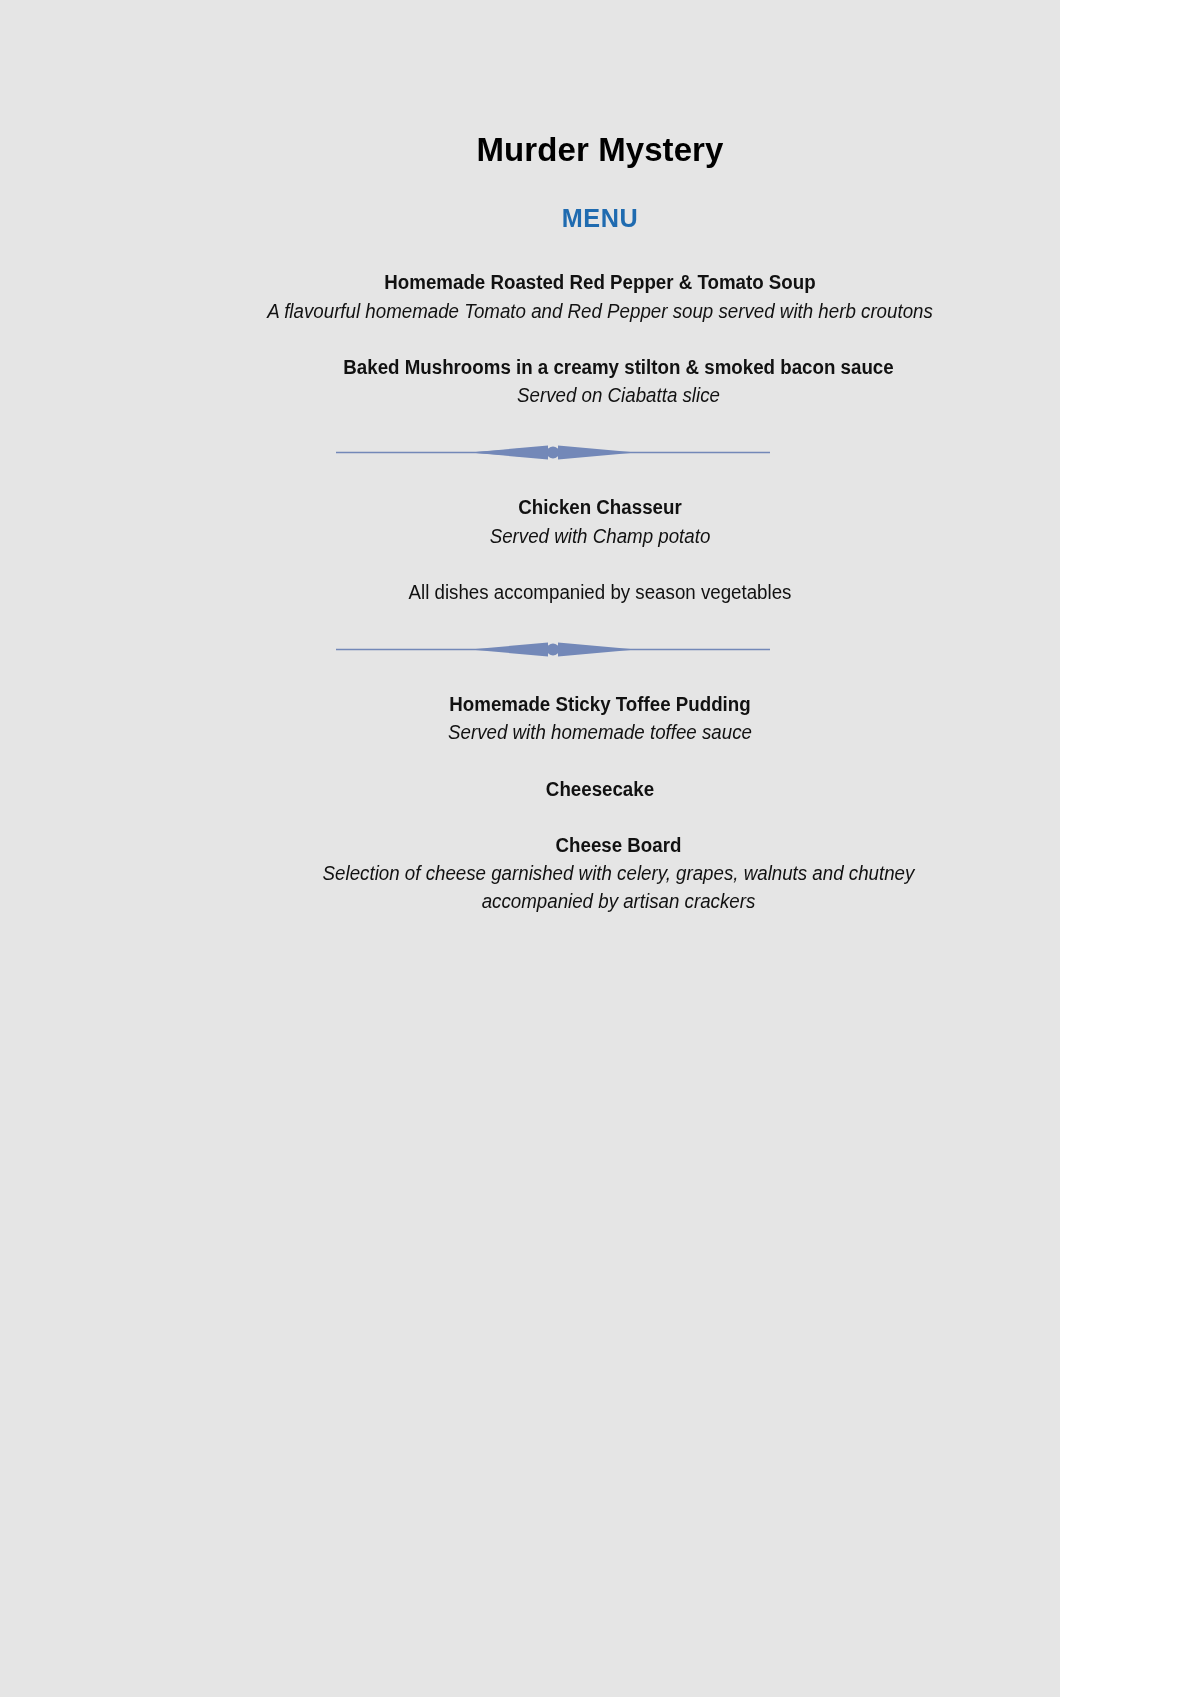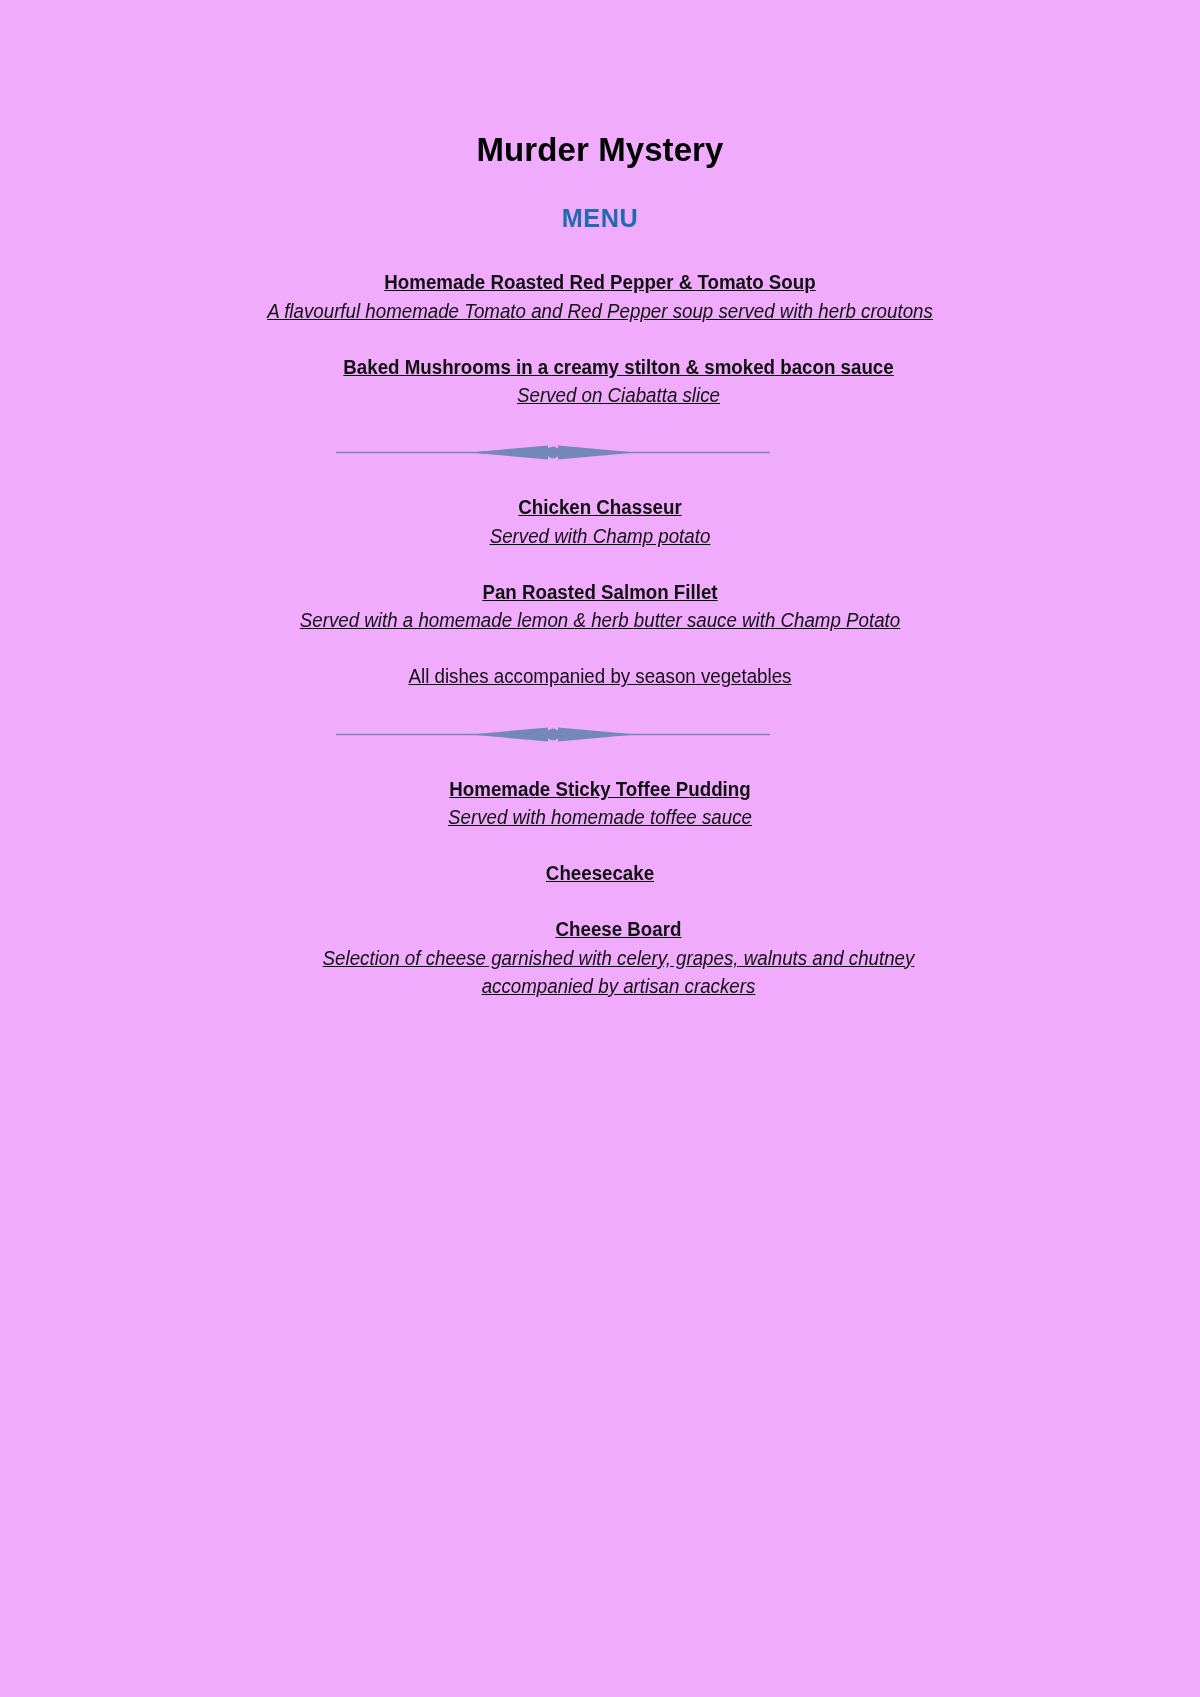--- a/index.html
+++ b/index.html
@@ -12,23 +12,23 @@
     width: 1200px;
     height: 1697px;
     font-family: "Liberation Sans", "DejaVu Sans", sans-serif;
     color: #000000;
     -webkit-font-smoothing: antialiased;
     overflow: hidden;
   }
 
   .page {
     position: relative;
-    width: 1200px;
+    width: 1060px;
     height: 1697px;
-    background: #f0abfc;
+    background: #e5e5e5;
     box-sizing: border-box;
     padding: 0;
   }
 
   .content {
     position: absolute;
     left: 0;
     top: 0;
     width: 1200px;
     padding-top: 130px;
@@ -53,21 +53,20 @@
     line-height: 1.2;
     margin: 0 0 34px 0;
     letter-spacing: 0.6px;
     transform: scaleX(0.97);
   }
 
   
   .course {
     margin: 0;
     padding: 0;
-    text-decoration: underline;
   }
 
   .dish {
     margin: 0 0 28px 0;
   }
   .dish:last-child { margin-bottom: 0; margin-left: 37px; }
 
   .dish-name {
     font-size: 19.5px;
     font-weight: bold;
@@ -147,24 +146,20 @@
     </svg>
     <div class="gap-after-div"></div>
 
     <section class="course">
 
       <div class="dish">
         <div class="dish-name">Chicken Chasseur</div>
         <div class="dish-desc">Served with Champ potato</div>
       </div>
 
-      <div class="dish">
-        <div class="dish-name">Pan Roasted Salmon Fillet</div>
-        <div class="dish-desc">Served with a homemade lemon &amp; herb butter sauce with Champ Potato</div>
-      </div>
 
 
       <div class="note-line">All dishes accompanied by season vegetables</div>
 
     </section>
 
     <div class="gap-before-div"></div>
     <svg class="divider" viewBox="0 0 1200 30" xmlns="http://www.w3.org/2000/svg" aria-hidden="true">
       <line x1="336" y1="17.5" x2="770" y2="17.5" stroke="#7388B8" stroke-width="1.6"></line>
       <path d="M 470 17.5 L 548 10.5 L 548 24.5 Z" fill="#7388B8"></path>

